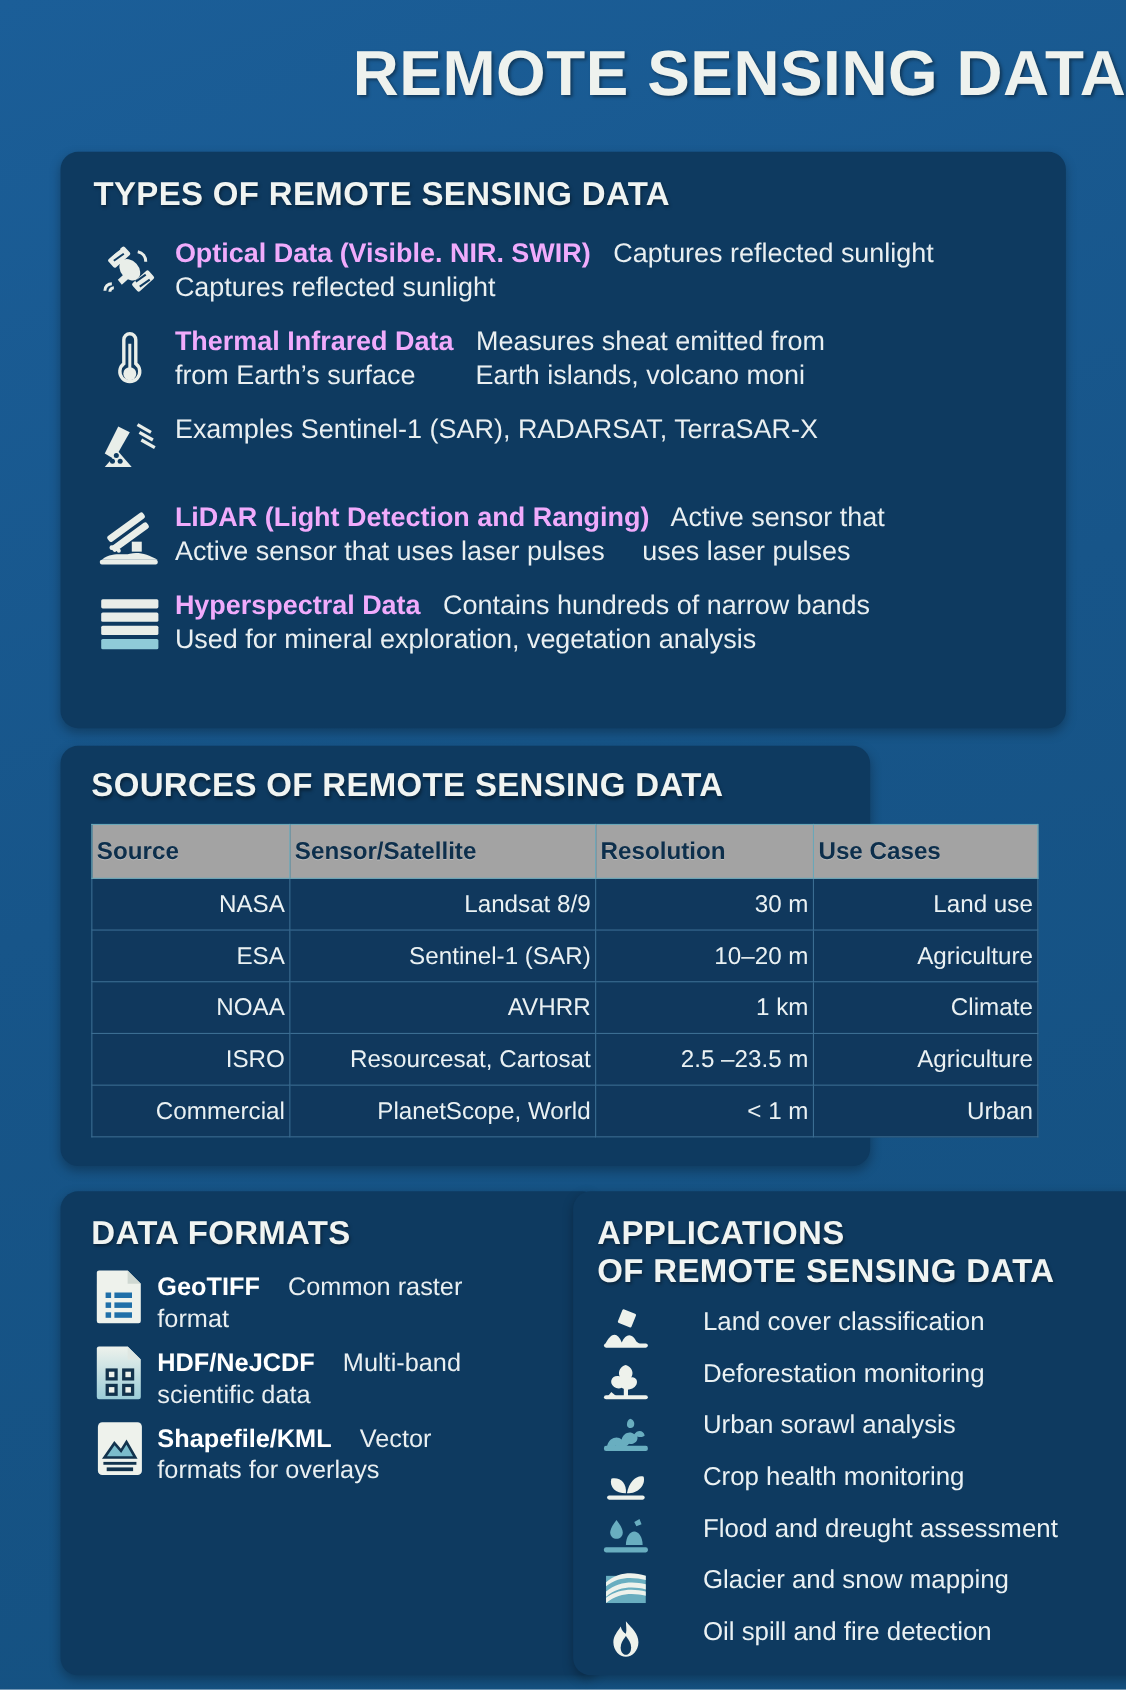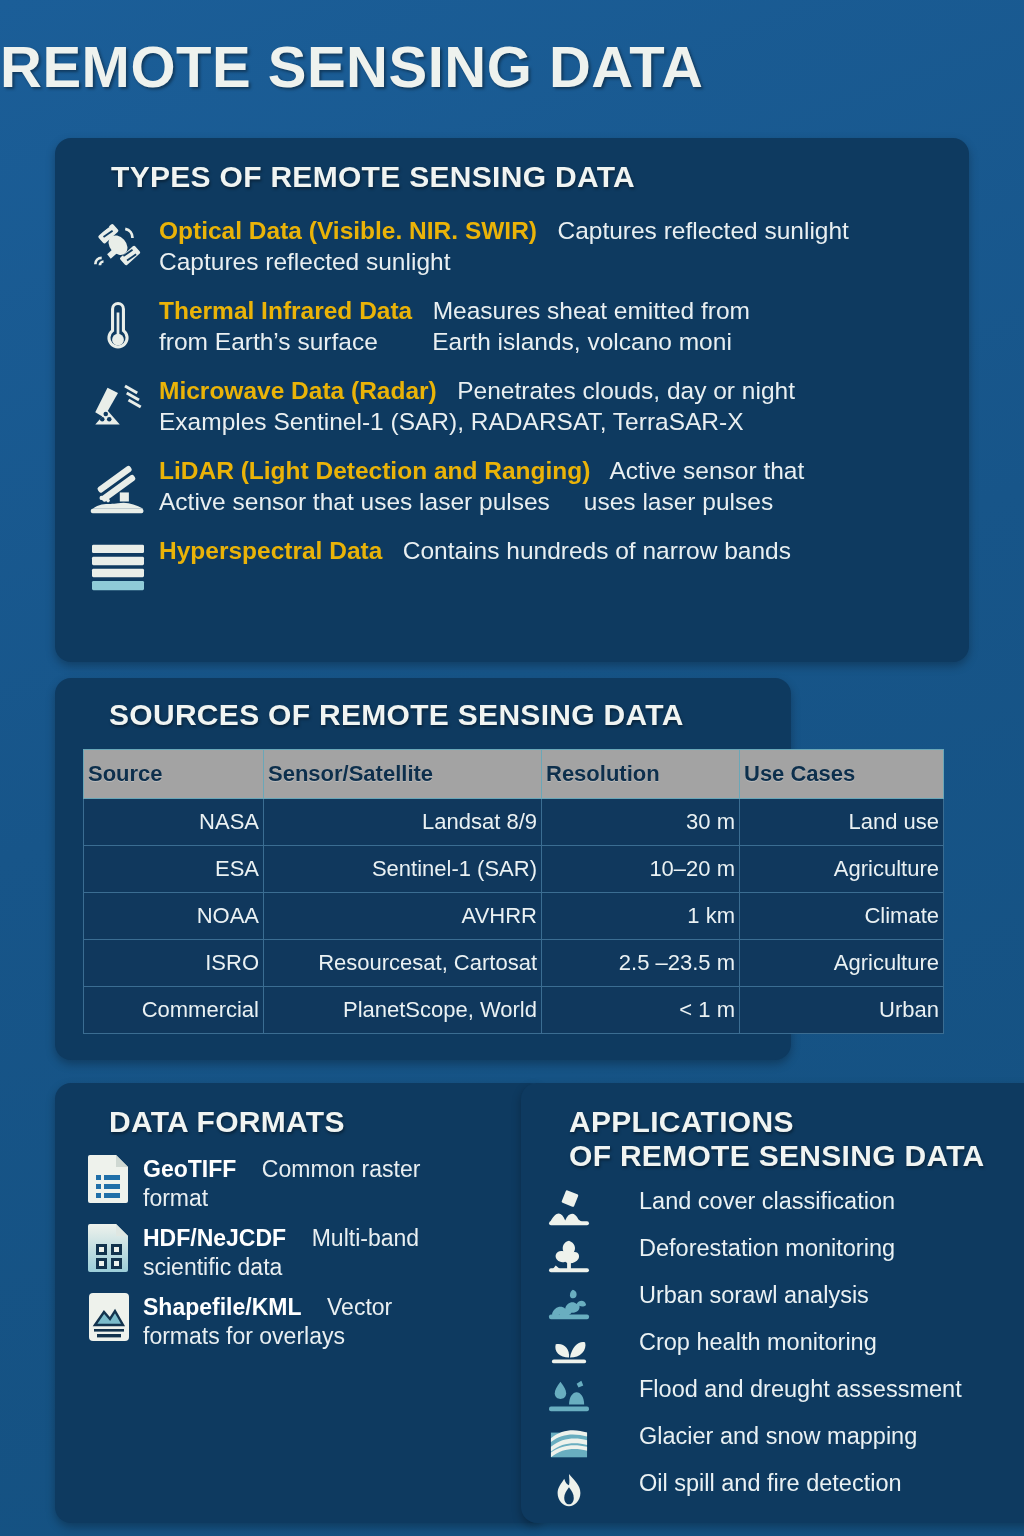--- a/index.html
+++ b/index.html
@@ -17,42 +17,41 @@
     color: #eef3f4;
     position: relative;
   }
 
   
   .page-title {
     font-size: 58px;
     font-weight: bold;
     letter-spacing: 0.5px;
     color: #eef2ee;
-    text-align: left;
+    text-align: right;
     padding-top: 38px;
     line-height: 1.0;
     text-shadow: 2px 2px 3px rgba(0,0,0,0.38);
   }
 
   
   .panel {
     position: absolute;
     background: #0e3a60;
     border-radius: 16px;
     box-shadow: 0 4px 10px rgba(0,0,0,0.28);
   }
 
   .panel-heading {
     font-size: 30px;
     font-weight: bold;
     color: #f0f4f2;
     letter-spacing: 0.3px;
     text-shadow: 1px 2px 3px rgba(0,0,0,0.4);
     line-height: 1.14;
-    margin-left: 26px;
   }
 
   
   #types-panel {
     left: 55px; top: 138px; width: 914px; height: 524px;
     padding: 22px 28px 10px 30px;
   }
 
   .type-list { margin-top: 18px; }
 
@@ -72,21 +71,21 @@
     margin-top: 2px;
   }
   .type-text { flex: 1; padding-top: 4px; }
 
   .type-line1 {
     font-size: 24.5px;
     line-height: 1.26;
   }
   .type-line1 .bold {
     font-weight: bold;
-    color: #eab308;
+    color: #f0abfc;
   }
   .type-line1 .normal {
     font-weight: normal;
     color: #e9eff1;
   }
   .type-line2 {
     font-size: 24.5px;
     line-height: 1.26;
     color: #e9eff1;
     white-space: pre;
@@ -238,24 +237,20 @@
             <line x1="44" y1="24" x2="58" y2="32"></line>
           </g>
           <g fill="#0e3a60">
             <circle cx="14" cy="46" r="2.6"></circle>
             <circle cx="22" cy="46" r="2.6"></circle>
             <circle cx="18" cy="40" r="2.6"></circle>
           </g>
         </svg>
       </div>
       <div class="type-text">
-        <div class="type-line1">
-          <span class="bold">Microwave Data (Radar)</span>
-          <span class="normal">&nbsp; </span><span class="normal">Penetrates clouds, day or  night</span>
-        </div>
         <div class="type-line2">Examples Sentinel-1 (SAR), RADARSAT, TerraSAR-X</div>
       </div>
     </div>
 
     <div class="type-row">
       <div class="type-icon">
         <svg width="58" height="58" viewBox="0 0 64 64">
           <g fill="#e9eee9">
             <rect x="6" y="20" width="44" height="7" rx="2.5" transform="rotate(-36 28 23)"></rect>
             <rect x="10" y="30" width="44" height="7" rx="2.5" transform="rotate(-36 32 33)"></rect>
@@ -285,20 +280,21 @@
           <rect x="2" y="17" width="56" height="9" rx="1.5" fill="#e9eee9"></rect>
           <rect x="2" y="30" width="56" height="9" rx="1.5" fill="#e9eee9"></rect>
           <rect x="2" y="43" width="56" height="10" rx="1.5" fill="#8fcbd8"></rect>
         </svg>
       </div>
       <div class="type-text">
         <div class="type-line1">
           <span class="bold">Hyperspectral Data</span>
           <span class="normal">&nbsp; </span><span class="normal">Contains hundreds of narrow bands</span>
         </div>
+        <div class="type-line2">Used for mineral exploration, vegetation analysis</div>
       </div>
     </div>
 
   </div>
 </div>
 
 <div class="panel" id="sources-panel">
   <div class="panel-heading">SOURCES OF REMOTE SENSING DATA</div>
   <table class="sources">
     <colgroup>

